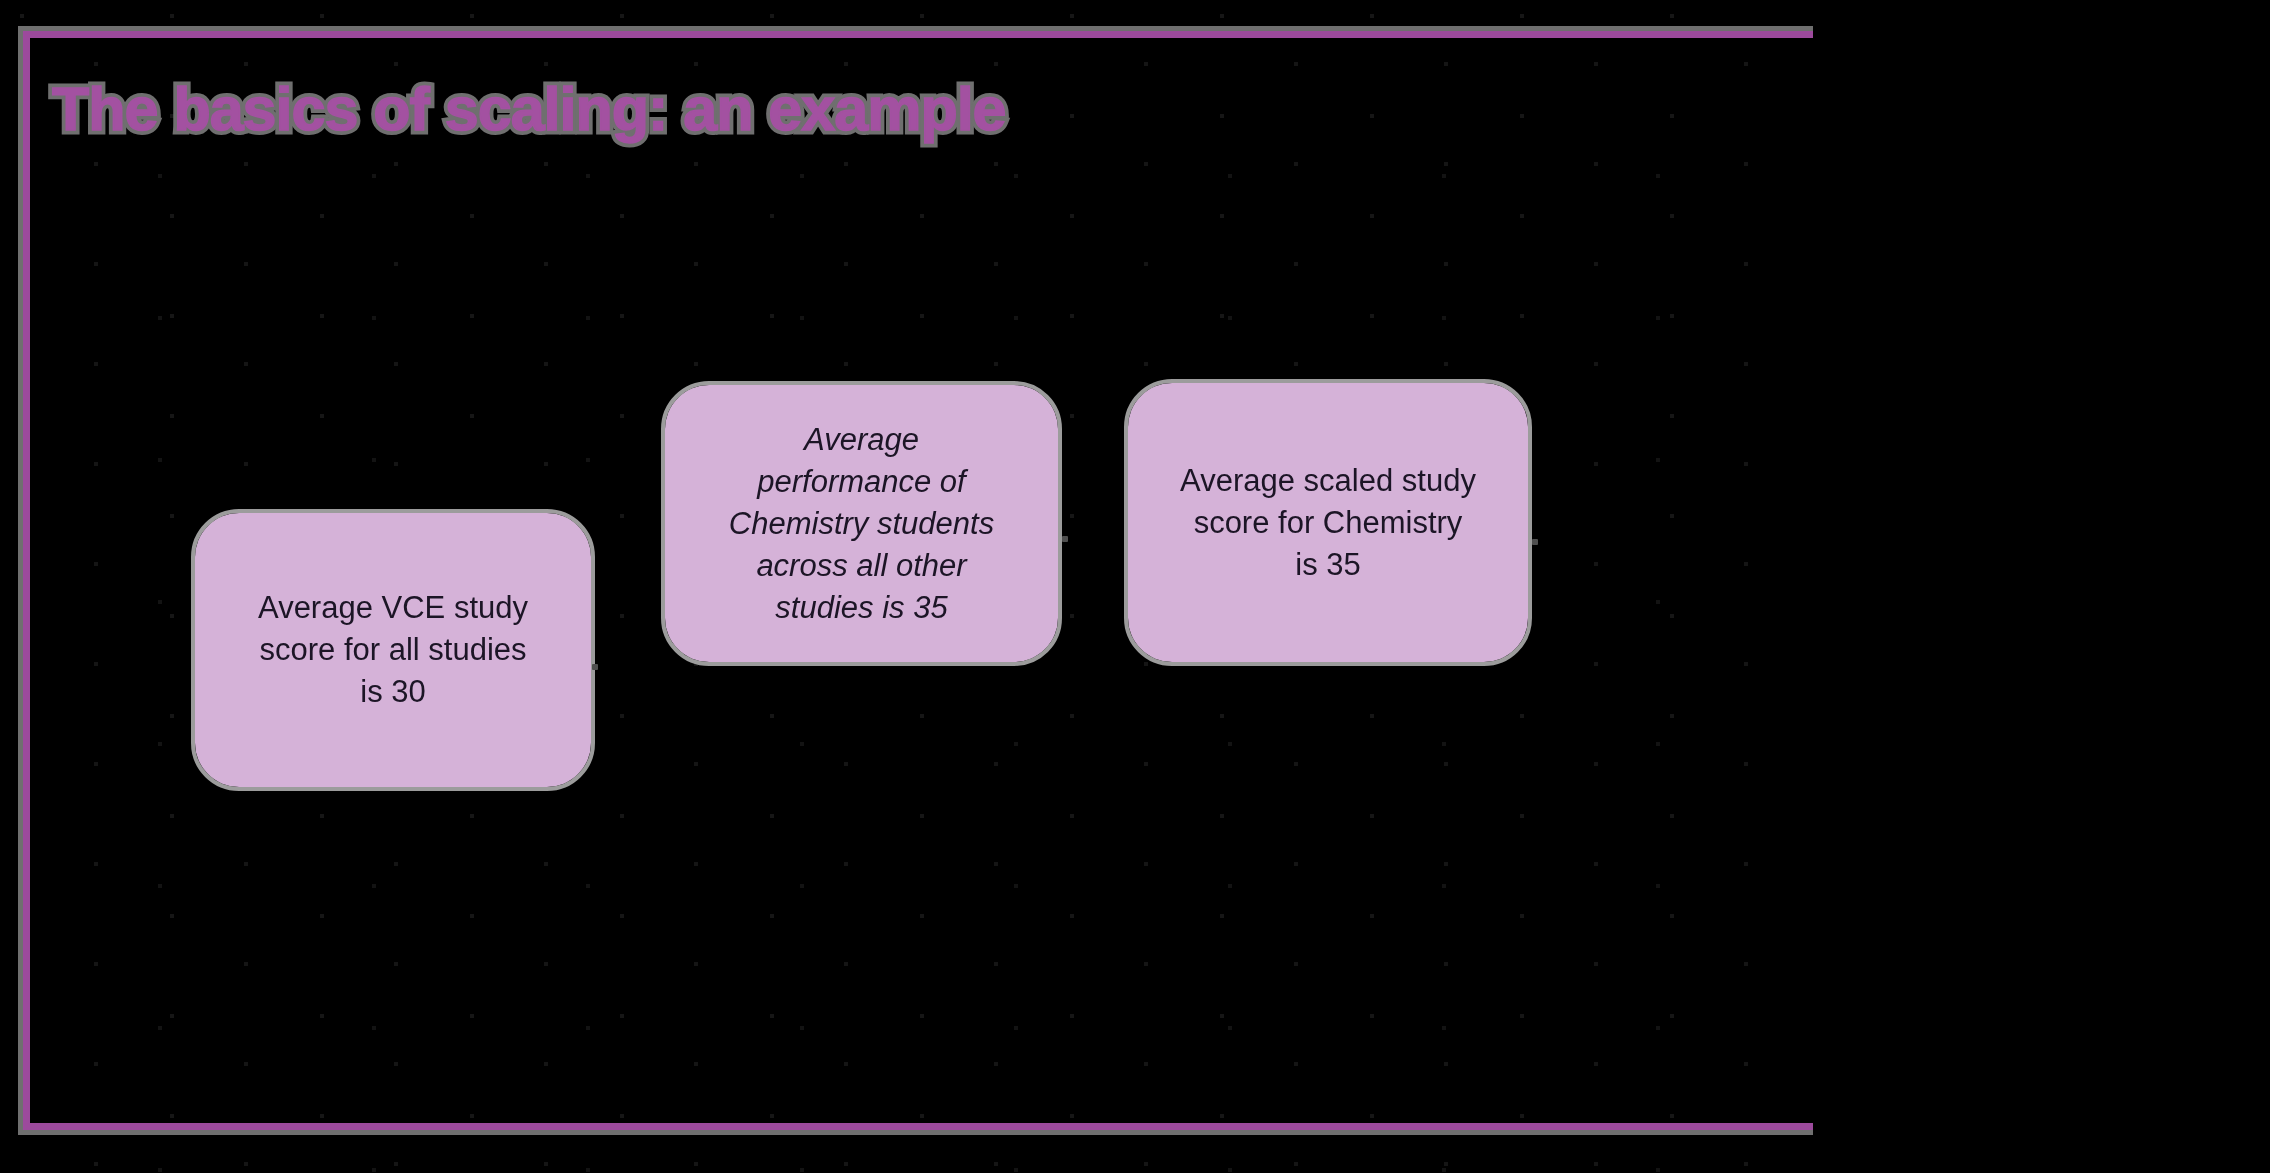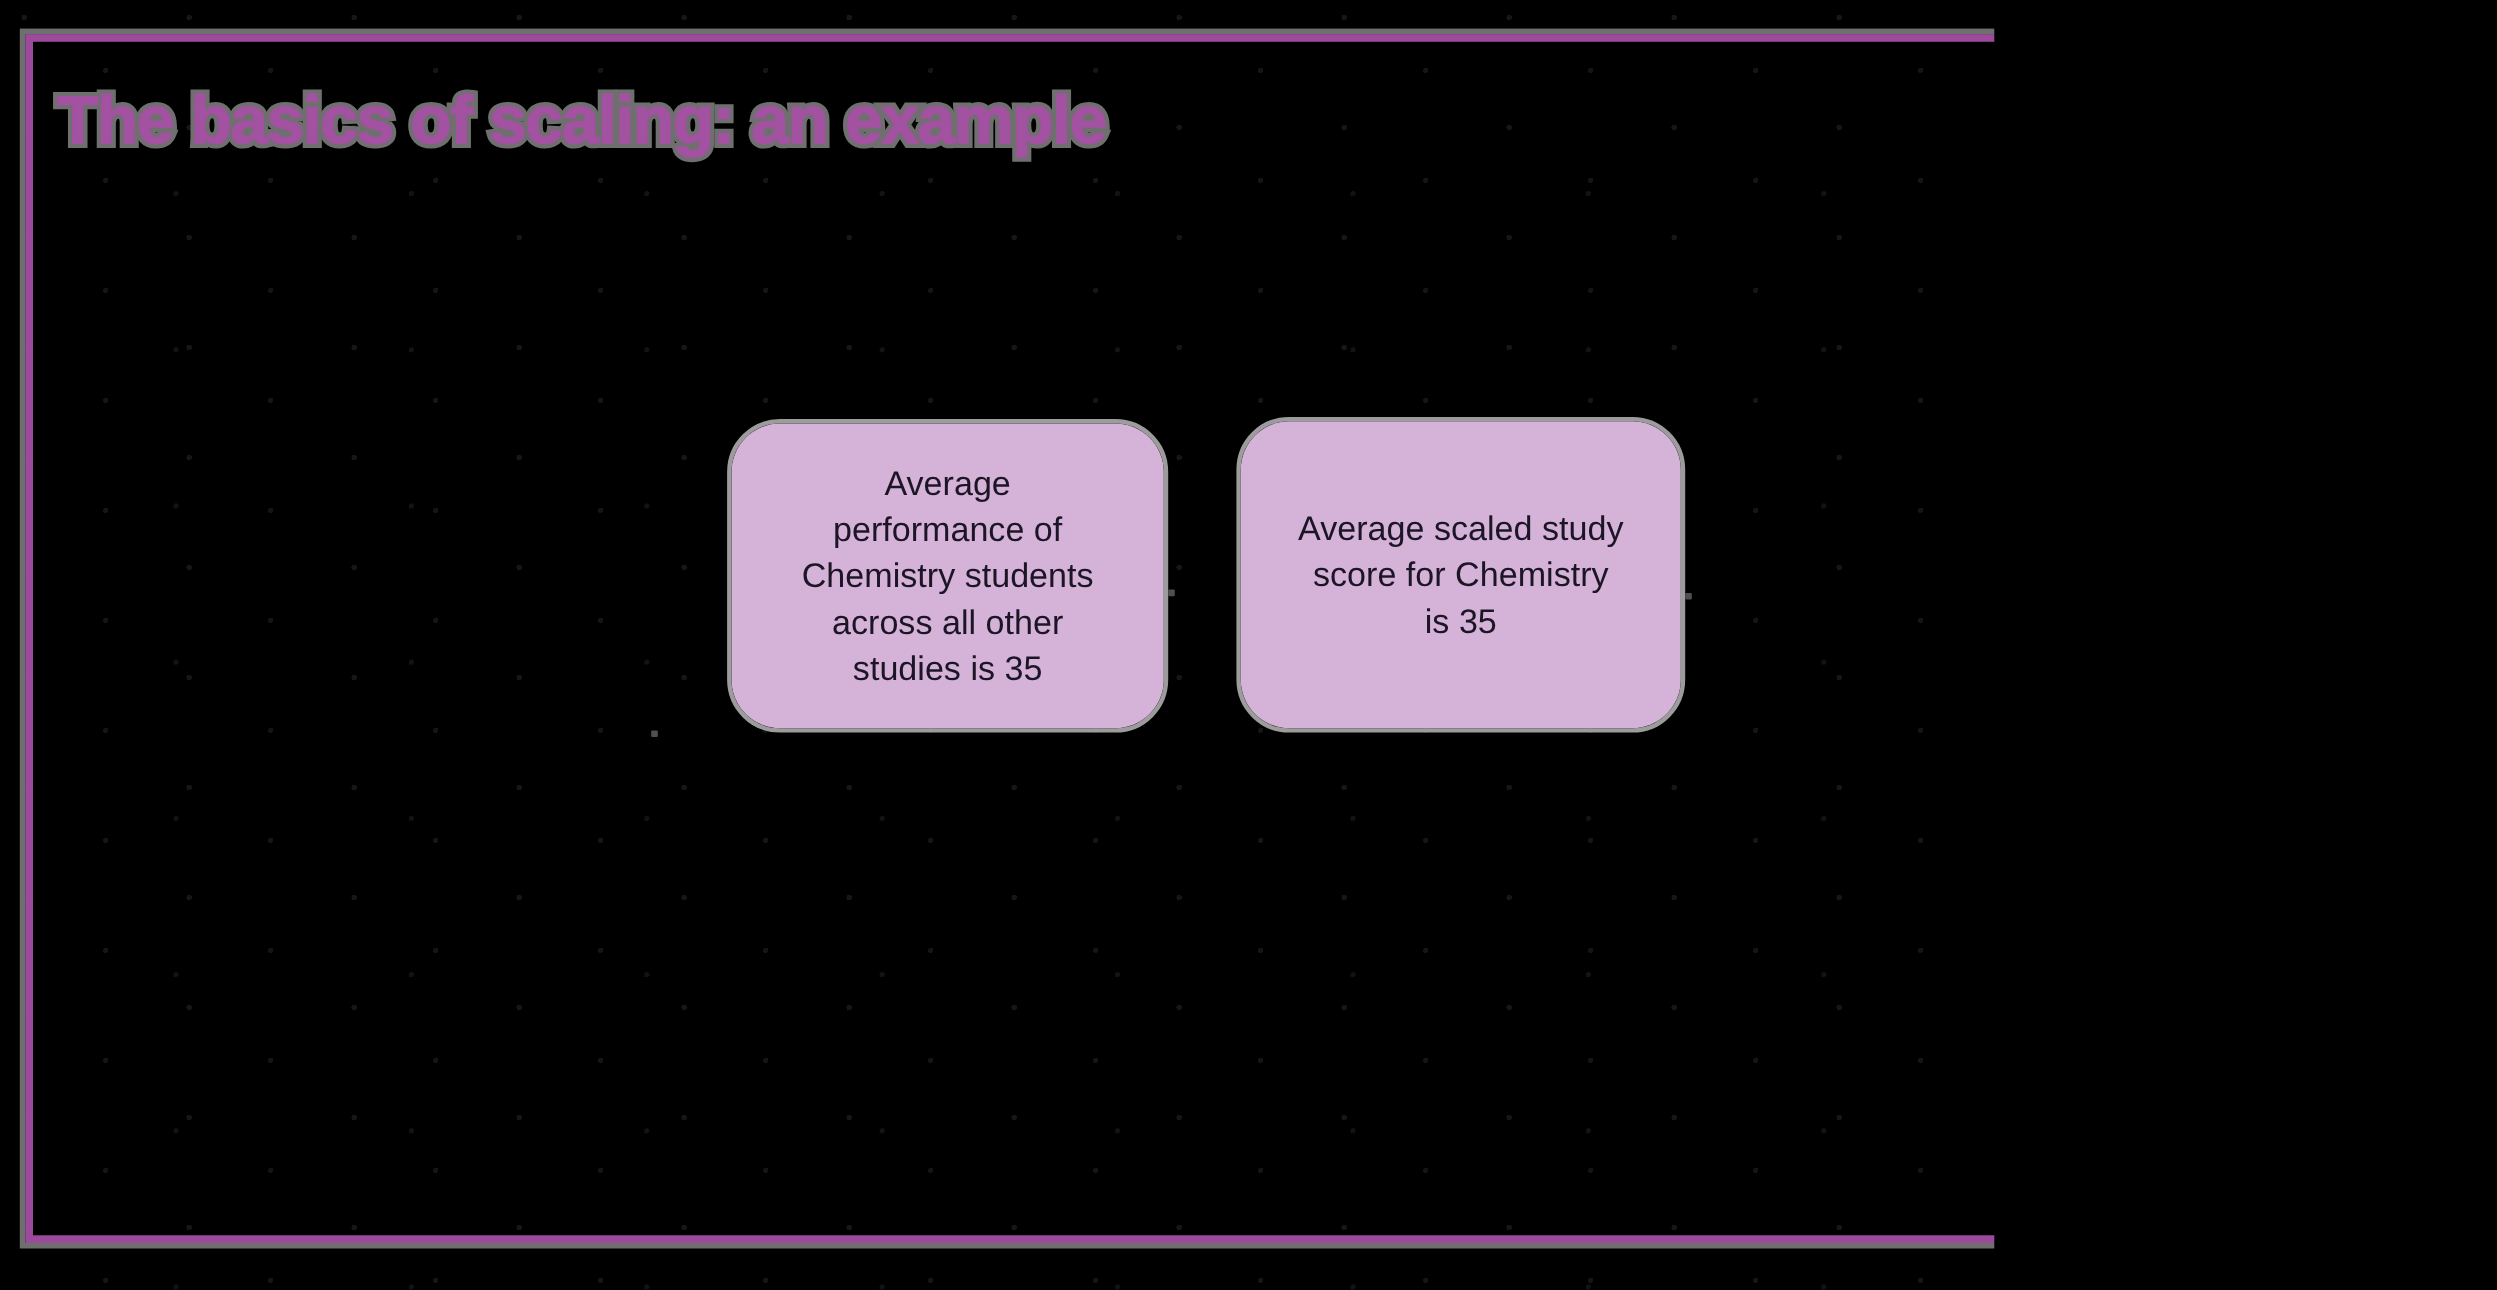--- a/index.html
+++ b/index.html
@@ -74,21 +74,21 @@
   }
   .callout-text {
     margin: 0;
     padding: 0 14px;
     font-size: 31px;
     line-height: 42px;
     color: var(--callout-text, #1c1526);
     white-space: pre-line;
   }
   .callout-1 { left: 195px; top: 513px; width: 396px; height: 274px; }
-  .callout-2 { left: 665px; top: 385px; width: 393px; height: 277px; }
+  .callout-2 { left: 665px; top: 385px; width: 393px; height: 277px; font-style: italic; }
   .callout-3 { left: 1128px; top: 383px; width: 400px; height: 279px; }
   .speck {
     position: absolute;
     width: 6px;
     height: 6px;
     background: #4f4f4f;
     border-radius: 1px;
   }
   .speck-1 { left: 592px; top: 664px; }
   .speck-2 { left: 1062px; top: 536px; }
@@ -99,20 +99,25 @@
 
 <div class="canvas">
   <div class="dots"></div>
   <div class="frame"></div>
 
   <h1 class="title">
     <span class="layer title-halo" aria-hidden="true">The basics of scaling: an example</span>
     <span class="layer title-fill">The basics of scaling: an example</span>
   </h1>
 
+  <div class="callout callout-1">
+    <p class="callout-text">Average VCE study
+score for all studies
+is 30</p>
+  </div>
 
   <div class="callout callout-2">
     <p class="callout-text">Average
 performance of
 Chemistry students
 across all other
 studies is 35</p>
   </div>
 
   <div class="callout callout-3">

